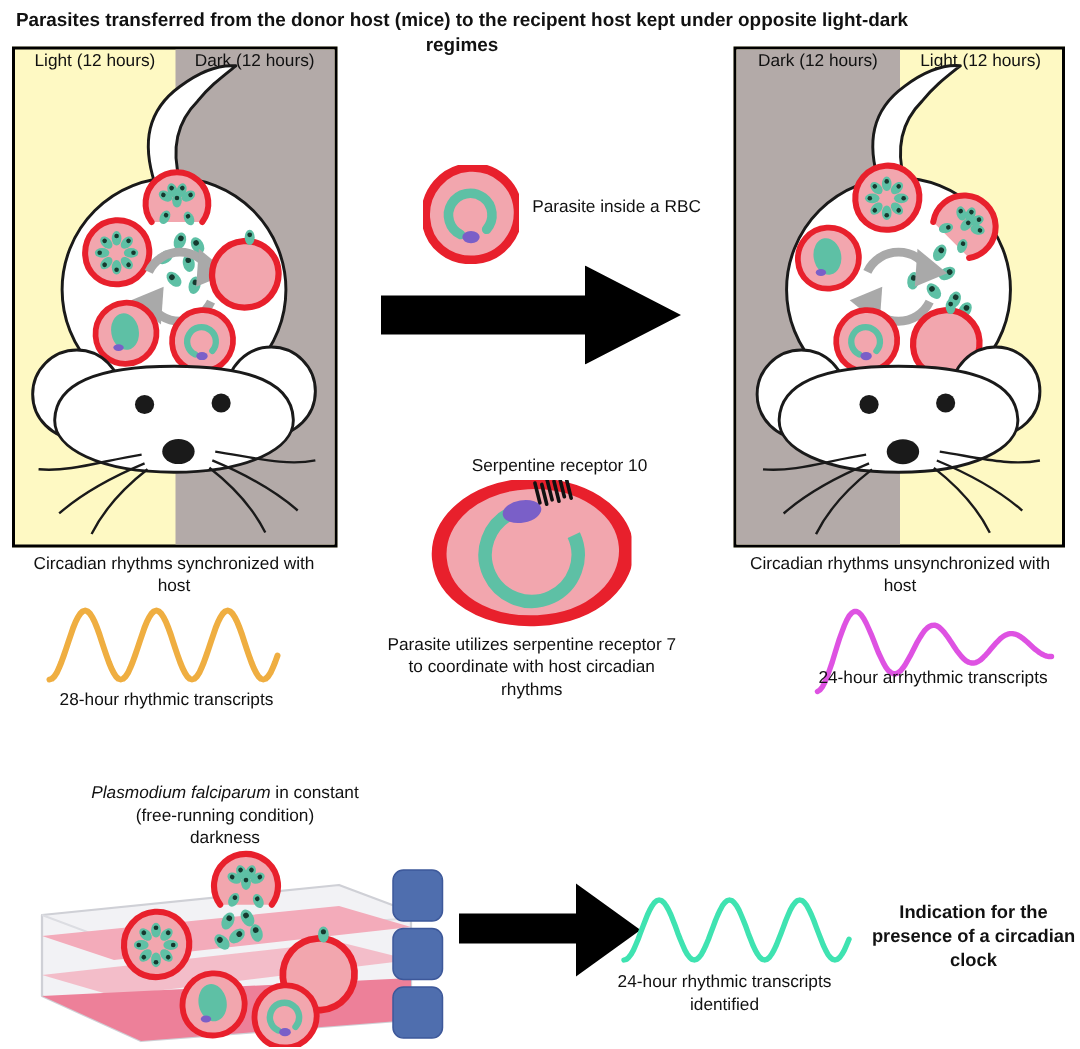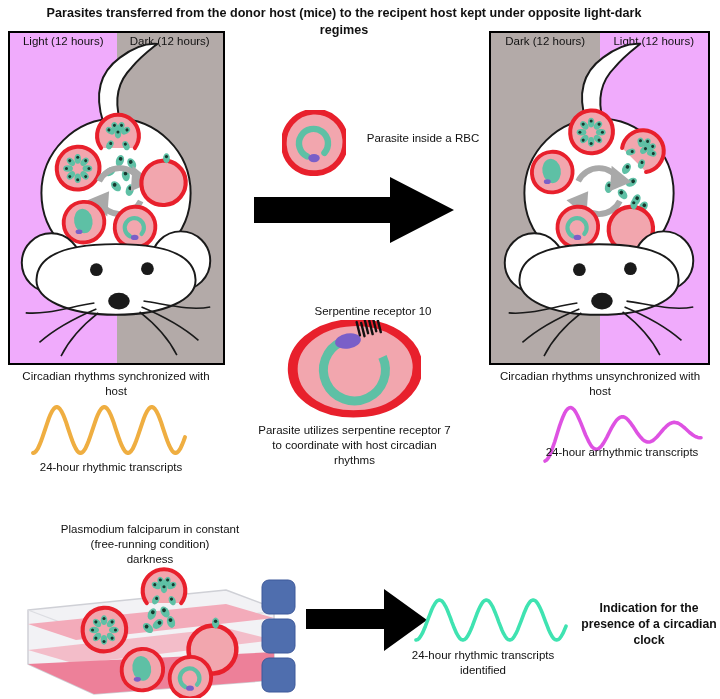--- a/index.html
+++ b/index.html
@@ -1,22 +1,22 @@
 <!DOCTYPE html>
 <html><head>
 <meta charset="utf-8">
 <style>
   html,body{margin:0;padding:0;background:#fff;}
   #canvas{position:relative;width:720px;height:699px;background:#fff;overflow:hidden;
           font-family:"Liberation Sans",sans-serif;color:#111;}
   .txt{position:absolute;text-align:center;font-size:11.5px;line-height:1.32;}
   .bold{font-weight:bold;}
-  .it{}
-  #title{left:0;top:5px;width:616px;font-size:12.6px;font-weight:bold;padding-left:36px;}
-  .panel{position:absolute;top:31px;height:334px;border:2px solid #000;background:#f0abfc;box-sizing:border-box;}
+  .it{font-style:italic;}
+  #title{left:0;top:5px;width:616px;font-size:12.6px;font-weight:bold;}
+  .panel{position:absolute;top:31px;height:334px;border:2px solid #000;background:#fef9c3;box-sizing:border-box;}
   #panel-donor{left:8px;width:217px;}
   #panel-recipient{left:489px;width:221px;}
   .half{position:absolute;top:0;height:100%;width:50%;}
   .gray{background:#b3aaa8;}
   .panel-label{position:absolute;top:2px;width:50%;text-align:center;font-size:11.5px;}
   .mouse-svg{position:absolute;left:0;top:0;width:100%;height:100%;}
   svg{position:absolute;}
 </style>
 </head>
 <body>
@@ -148,21 +148,21 @@
     </svg>
   </div>
 
   <div class="txt" style="left:494px;top:369px;width:212px">Circadian rhythms unsynchronized with host</div>
   <div class="txt" style="left:10px;top:369px;width:212px">Circadian rhythms synchronized with host</div>
 
 
   <svg style="left:282px;top:110px" width="64" height="66" viewBox="-32 -33 64 66">
     <use href="#g-ringstage" transform="scale(1.16)"></use>
   </svg>
-  <div class="txt" style="left:364px;top:131px;width:118px">Parasite inside a RBC</div>
+  <div class="txt" style="left:352px;top:131px;width:118px">Parasite inside a RBC</div>
 
   <svg style="left:254px;top:177px" width="202" height="66" viewBox="0 0 202 66">
     <polygon points="0,20 136,20 136,0 200,33 136,66 136,46 0,46" fill="#000"></polygon>
   </svg>
 
   <div class="txt" style="left:288px;top:304px;width:170px">Serpentine receptor 10</div>
 
   <svg style="left:287px;top:320px" width="134" height="98" viewBox="-67 -49 134 98">
     <use href="#cellblob" transform="scale(2.35,1.72)" fill="#f2a6ae" stroke="#e8202c" stroke-width="4.2" stroke-linejoin="round"></use>
     <circle r="31" cy="1" fill="none" stroke="#5ec0a5" stroke-width="9" stroke-dasharray="152 43" transform="rotate(-25)"></circle>
@@ -176,21 +176,21 @@
       <rect x="9" y="-7" width="2.4" height="16" rx="1.2" fill="#111"></rect>
       <path d="M12,-8 C15,-13 18,-15 22,-16" fill="none" stroke="#111" stroke-width="2.2" stroke-linecap="round"></path>
     </g>
   </svg>
 
   <div class="txt" style="left:252px;top:423px;width:205px">Parasite utilizes serpentine receptor 7 to coordinate with host circadian rhythms</div>
 
   <svg style="left:30px;top:399px" width="158" height="62" viewBox="0 0 158 62">
       <path d="M3.0 54.0 L4.6 53.5 L6.2 52.0 L7.8 49.6 L9.3 46.4 L10.9 42.5 L12.5 38.1 L14.1 33.4 L15.7 28.6 L17.3 23.9 L18.8 19.5 L20.4 15.6 L22.0 12.4 L23.6 10.0 L25.2 8.5 L26.8 8.0 L28.3 8.5 L29.9 10.0 L31.5 12.4 L33.1 15.6 L34.7 19.5 L36.3 23.9 L37.8 28.6 L39.4 33.4 L41.0 38.1 L42.6 42.5 L44.2 46.4 L45.8 49.6 L47.3 52.0 L48.9 53.5 L50.5 54.0 L52.1 53.5 L53.7 52.0 L55.3 49.6 L56.8 46.4 L58.4 42.5 L60.0 38.1 L61.6 33.4 L63.2 28.6 L64.8 23.9 L66.3 19.5 L67.9 15.6 L69.5 12.4 L71.1 10.0 L72.7 8.5 L74.3 8.0 L75.8 8.5 L77.4 10.0 L79.0 12.4 L80.6 15.6 L82.2 19.5 L83.8 23.9 L85.3 28.6 L86.9 33.4 L88.5 38.1 L90.1 42.5 L91.7 46.4 L93.3 49.6 L94.8 52.0 L96.4 53.5 L98.0 54.0 L99.6 53.5 L101.2 52.0 L102.8 49.6 L104.3 46.4 L105.9 42.5 L107.5 38.1 L109.1 33.4 L110.7 28.6 L112.3 23.9 L113.8 19.5 L115.4 15.6 L117.0 12.4 L118.6 10.0 L120.2 8.5 L121.8 8.0 L123.3 8.5 L124.9 10.0 L126.5 12.4 L128.1 15.6 L129.7 19.5 L131.3 23.9 L132.8 28.6 L134.4 33.4 L136.0 38.1 L137.6 42.5 L139.2 46.4 L140.8 49.6 L142.3 52.0 L143.9 53.5 L145.5 54.0 L147.1 53.5 L148.7 52.0 L150.3 49.6 L151.8 46.4 L153.4 42.5 L155.0 38.1" fill="none" stroke="#efae41" stroke-width="4" stroke-linecap="round" stroke-linejoin="round"></path>
     </svg>
-  <div class="txt" style="left:32px;top:460px;width:158px">24-hour rhythmic transcripts</div>
+  <div class="txt" style="left:32px;top:460px;width:158px">28-hour rhythmic transcripts</div>
 
   <svg style="left:542px;top:397px" width="162" height="68" viewBox="0 0 162 68">
       <path d="M3.0 64.0 L4.6 63.0 L6.3 60.9 L7.9 57.8 L9.5 53.9 L11.1 49.4 L12.8 44.5 L14.4 39.2 L16.0 34.0 L17.6 28.9 L19.3 24.2 L20.9 20.0 L22.5 16.4 L24.1 13.6 L25.8 11.7 L27.4 10.7 L29.0 10.6 L30.6 11.4 L32.3 13.1 L33.9 15.5 L35.5 18.5 L37.1 22.0 L38.8 25.9 L40.4 29.9 L42.0 34.0 L43.6 38.0 L45.3 41.6 L46.9 44.9 L48.5 47.7 L50.1 49.9 L51.8 51.3 L53.4 52.1 L55.0 52.2 L56.6 51.6 L58.3 50.3 L59.9 48.4 L61.5 46.1 L63.1 43.3 L64.8 40.3 L66.4 37.2 L68.0 34.0 L69.6 30.9 L71.3 28.0 L72.9 25.5 L74.5 23.3 L76.1 21.7 L77.8 20.5 L79.4 19.9 L81.0 19.8 L82.6 20.3 L84.3 21.3 L85.9 22.8 L87.5 24.6 L89.1 26.7 L90.8 29.1 L92.4 31.5 L94.0 34.0 L95.6 36.4 L97.3 38.6 L98.9 40.6 L100.5 42.3 L102.1 43.6 L103.8 44.5 L105.4 45.0 L107.0 45.0 L108.6 44.7 L110.3 43.9 L111.9 42.8 L113.5 41.3 L115.1 39.7 L116.8 37.8 L118.4 35.9 L120.0 34.0 L121.6 32.1 L123.3 30.4 L124.9 28.8 L126.5 27.5 L128.1 26.5 L129.8 25.8 L131.4 25.4 L133.0 25.4 L134.6 25.7 L136.3 26.3 L137.9 27.2 L139.5 28.3 L141.1 29.6 L142.8 31.0 L144.4 32.5 L146.0 34.0 L147.6 35.5 L149.3 36.8 L150.9 38.0 L152.5 39.0 L154.1 39.8 L155.8 40.4 L157.4 40.7 L159.0 40.7" fill="none" stroke="#de52e2" stroke-width="3.6" stroke-linecap="round" stroke-linejoin="round"></path>
     </svg>
   <div class="txt" style="left:543px;top:445px;width:158px">24-hour arrhythmic transcripts</div>
 
   <div class="txt" style="left:40px;top:522px;width:220px">
     <div><span class="it">Plasmodium falciparum</span><span> in constant</span></div>
     <div>(free-running condition)</div>
     <div>darkness</div>

